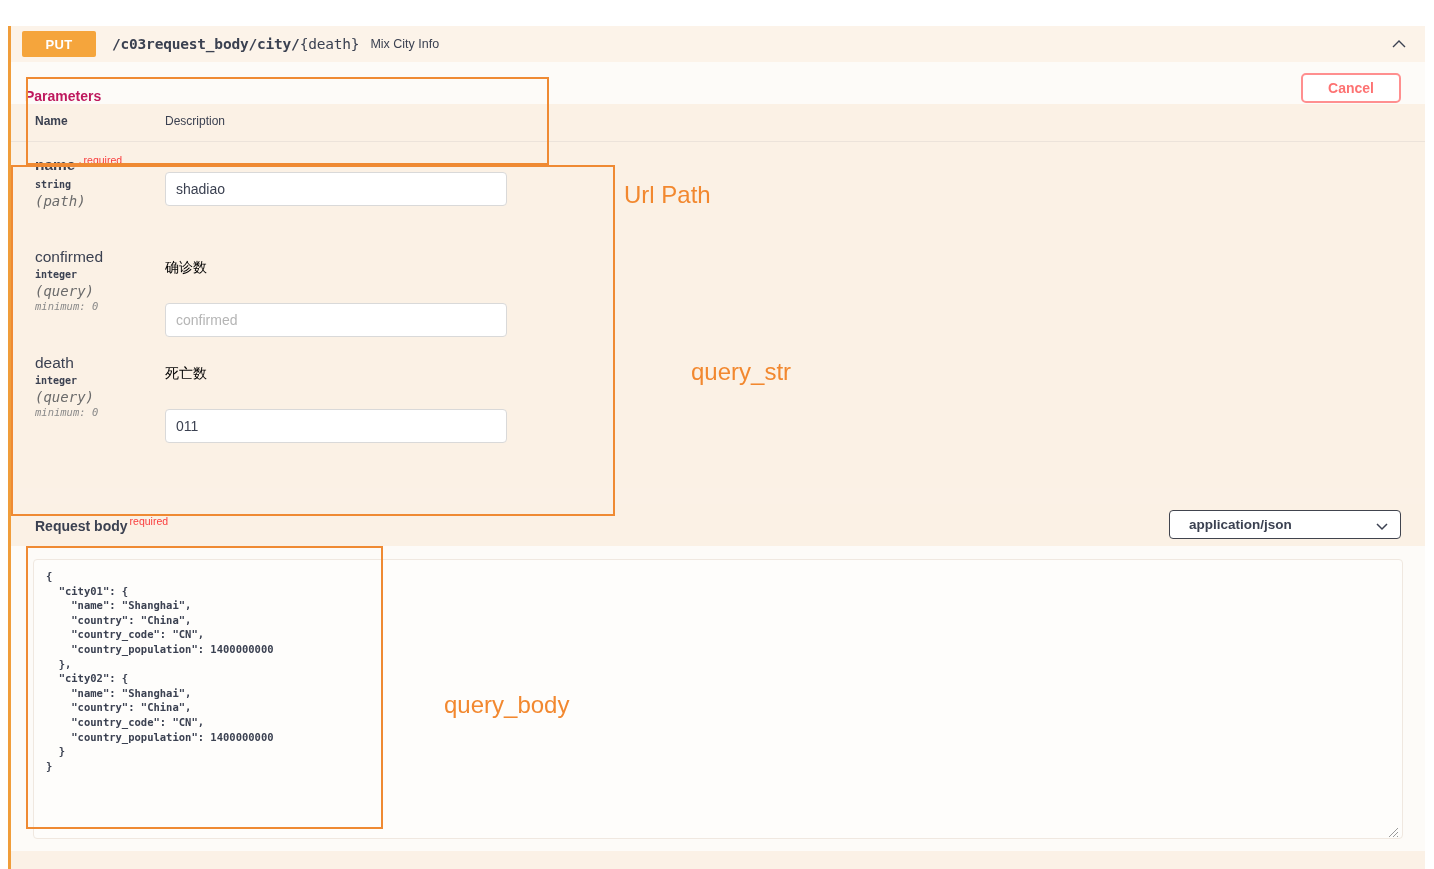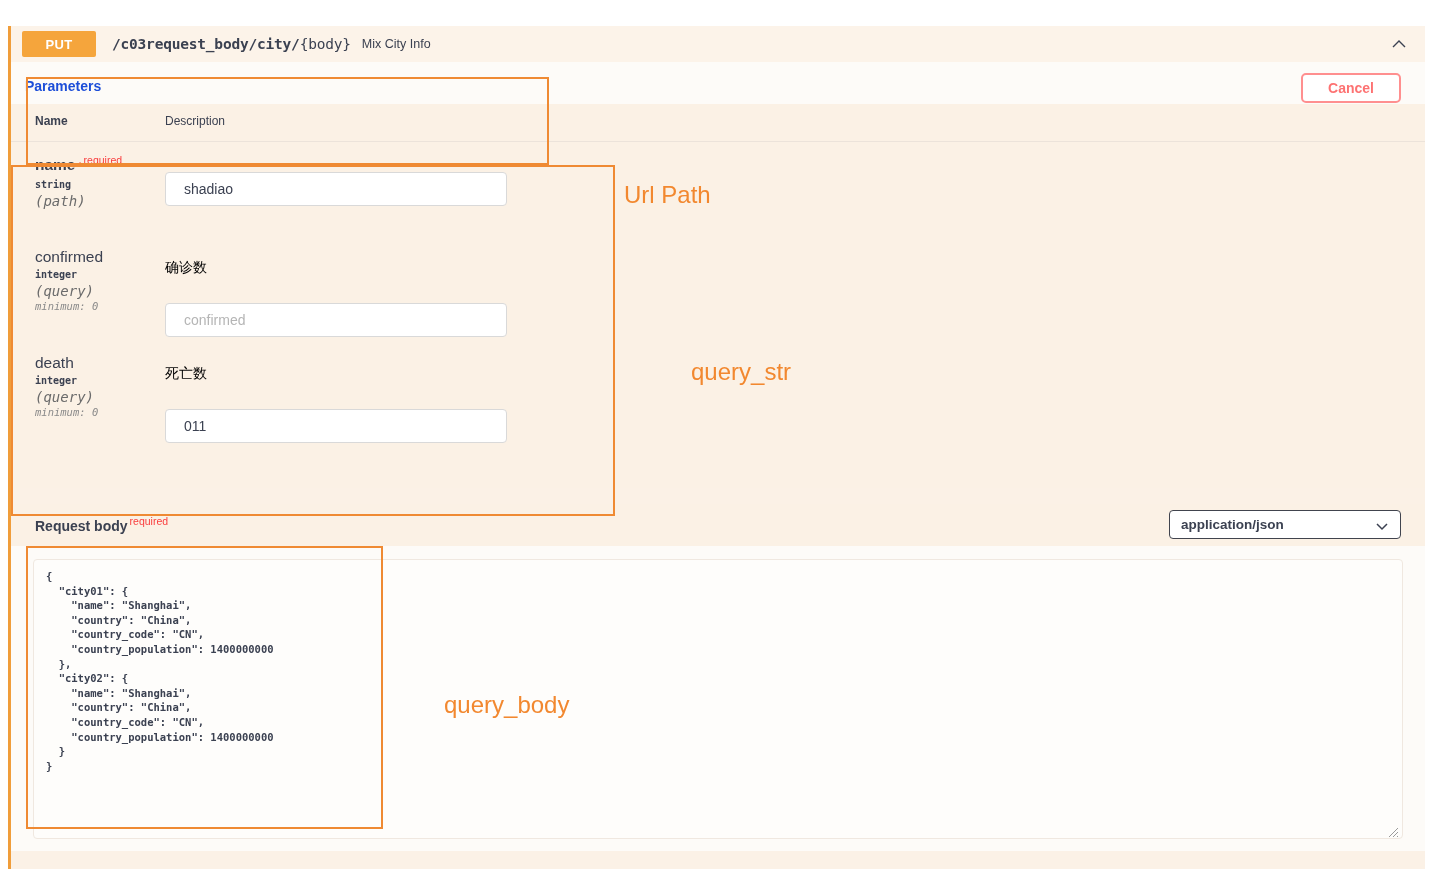--- a/index.html
+++ b/index.html
@@ -83,24 +83,24 @@
     position: absolute;
     left: 0;
     top: 36px;
     right: 0;
     height: 58px;
     background: #fdfbf8;
   }
   .tab-parameters {
     position: absolute;
     left: 14px;
-    top: 16px;
-    font-size: 14px;
-    font-weight: bold;
-    color: #1d4ed8;
+    top: 26px;
+    font-size: 14px;
+    font-weight: bold;
+    color: #be185d;
     padding-bottom: 14px;
   }
   .tab-underline {
     position: absolute;
     left: 14px;
     top: 52px;
     width: 82px;
     height: 3px;
     background: #f09d3a;
   }
@@ -216,21 +216,21 @@
     font-size: 14px;
     color: #000000;
   }
   .param-input {
     position: absolute;
     border: 1px solid #d9d9d9;
     border-radius: 4px;
     background: #ffffff;
     font-size: 14px;
     color: #3b4151;
-    padding: 0 18px;
+    padding: 0 10px;
     box-sizing: border-box;
     font-family: "Liberation Sans", sans-serif;
     outline: none;
   }
   .param-input::placeholder { color: #b5b5b5; }
 
   
   .reqbody-row {
     position: absolute;
     left: 0;
@@ -261,21 +261,21 @@
     width: 232px;
     height: 29px;
     border: 1px solid #41444e;
     border-radius: 4px;
     background: #ffffff;
     font-size: 13.5px;
     font-weight: bold;
     color: #3b4151;
     display: flex;
     align-items: center;
-    padding: 0 11px;
+    padding: 0 19px;
     box-sizing: border-box;
     cursor: pointer;
   }
   .media-select .caret {
     position: absolute;
     right: 11px;
     top: 8px;
   }
 
   
@@ -335,21 +335,21 @@
     pointer-events: none;
   }
 </style>
 </head>
 <body>
 
 <div class="op-block">
 
   <div class="op-header">
     <div class="method-badge">PUT</div>
-    <div class="op-path"><span>/c03request_body/city/</span><span class="brace">{body}</span></div>
+    <div class="op-path"><span>/c03request_body/city/</span><span class="brace">{death}</span></div>
     <div class="op-summary">Mix City Info</div>
     <div class="chevron-up">
       <svg viewBox="0 0 16 16" width="16" height="16">
           <path d="M2 11 L8 5 L14 11" fill="none" stroke="#3b4151" stroke-width="1.4"></path>
         </svg>
     </div>
   </div>
 
   <div class="tabs-row">
     <div class="tab-parameters">Parameters</div>

